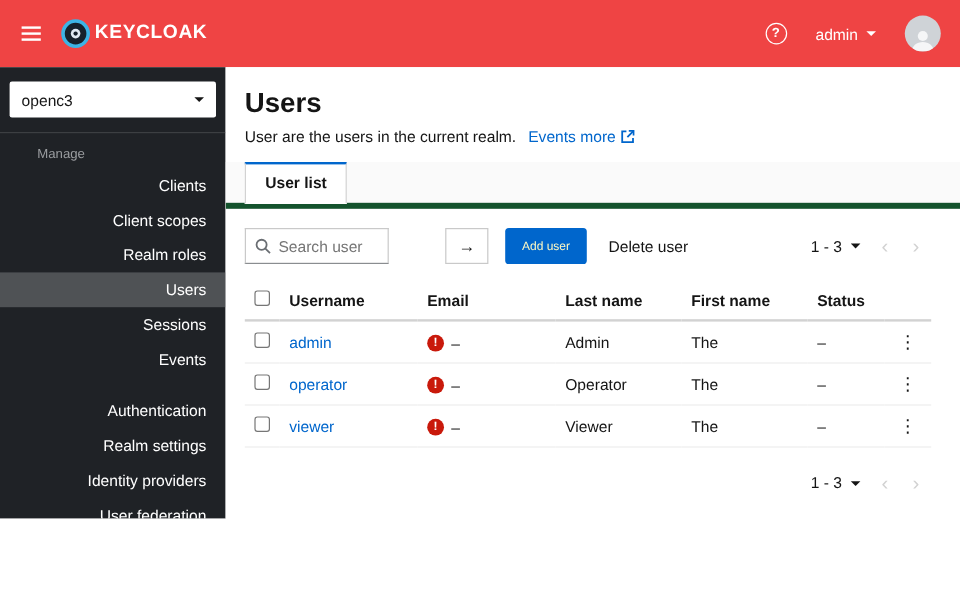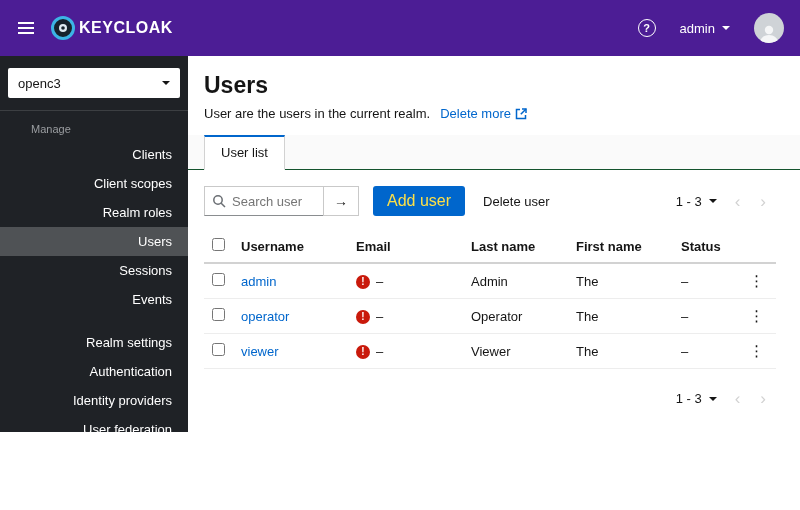--- a/index.html
+++ b/index.html
@@ -1,21 +1,21 @@
 <!DOCTYPE html>
 <html><head>
 <meta charset="utf-8">
 <style>
   * { box-sizing: border-box; }
   html,body { margin:0; padding:0; }
   body { width:800px; height:510px; font-family:"Liberation Sans", sans-serif; background:#fff; overflow:hidden; }
   .app { width:800px; height:510px; display:flex; flex-direction:column; }
 
   
-  .masthead { height:56px; background:#4c1d95; display:flex; align-items:center; padding:0 16px; gap:14px; flex-shrink:0; }
+  .masthead { height:56px; background:#ef4444; display:flex; align-items:center; padding:0 16px; gap:14px; flex-shrink:0; }
   .hamburger { background:none; border:none; padding:4px 2px; cursor:pointer; }
   .hamburger span { display:block; width:16px; height:2px; background:#fff; margin:3px 0; }
   .brand { display:flex; align-items:center; gap:3px; }
   .brand-text { color:#fff; font-weight:700; font-size:16px; letter-spacing:.5px; }
   .mast-right { margin-left:auto; display:flex; align-items:center; gap:18px; }
   .help-circle { width:18px; height:18px; border:1px solid #fff; border-radius:50%; color:#fff; font-size:11px; font-weight:700; display:flex; align-items:center; justify-content:center; cursor:pointer; background:none; }
   .user-menu { display:flex; align-items:center; gap:7px; color:#fff; font-size:13px; cursor:pointer; background:none; border:none; }
   .caret { width:0; height:0; border-left:4px solid transparent; border-right:4px solid transparent; border-top:4px solid currentColor; display:inline-block; }
   .avatar { width:30px; height:30px; border-radius:50%; background:#cfd3d7; display:flex; align-items:flex-end; justify-content:center; overflow:hidden; cursor:pointer; }
 
@@ -28,29 +28,29 @@
   .nav-item { padding:7px 16px; font-size:13px; color:#fff; cursor:pointer;text-align:right; }
   .nav-item.current { background:#4f5255; }
   .nav-section.configure { margin-top:14px; }
 
   
   .main { flex:1; background:#fff; padding:16px 24px 0 16px; overflow:hidden; }
   .page-title { margin:0; font-size:23px; font-weight:700; color:#151515; }
   .page-desc { margin-top:7px; font-size:13px; color:#151515; display:flex; align-items:center; }
   .learn-more { color:#0066cc; text-decoration:none; margin-left:10px; display:inline-flex; align-items:center; gap:4px; cursor:pointer; }
 
-  .tabs { margin:14px -24px 0 -16px; background:#fafafa; border-bottom:1px solid #14532d; display:flex; padding-left:16px; }
+  .tabs { margin:14px -24px 0 -16px; background:#fafafa; border-bottom:5px solid #14532d; display:flex; padding-left:16px;font-weight:bold; }
   .tab.active { background:#fff; border:1px solid #d2d2d2; border-bottom:1px solid #fff; border-top:2px solid #0066cc; margin-bottom:-1px; padding:8px 16px 9px; font-size:13px; color:#151515; cursor:pointer; }
 
   .toolbar { margin-top:16px; display:flex; align-items:center; }
-  .search-wrap { position:relative; display:flex; }
+  .search-wrap { position:relative; display:flex;gap:48px; }
   .search-input { width:120px; height:30px; padding:0 8px 0 27px; border:1px solid #c9c9c9; border-bottom-color:#8a8d90; font-size:13px; outline:none; font-family:inherit; }
   .search-icon { position:absolute; left:8px; top:8px; pointer-events:none; }
   .arrow-btn { height:30px; width:36px; margin-left:-1px; background:#fff; border:1px solid #c9c9c9; font-size:14px; cursor:pointer; color:#151515; }
-  .add-user { margin-left:14px; height:30px; background:#0066cc; color:#fde047; border:none; border-radius:3px; padding:0 14px; font-size:16px; cursor:pointer; font-family:inherit; }
+  .add-user { margin-left:14px; height:30px; background:#0066cc; color:#fef9c3; border:none; border-radius:3px; padding:0 14px; font-size:10px; cursor:pointer; font-family:inherit; }
   .delete-user { margin-left:8px; background:none; border:none; font-size:13px; color:#151515; cursor:pointer; padding:6px 10px; font-family:inherit; }
   .pager { margin-left:auto; display:flex; align-items:center; font-size:13px; color:#151515; }
   .pager-toggle { display:flex; align-items:center; gap:7px; cursor:pointer; padding:4px 8px; background:none; border:none; font-size:13px; font-family:inherit; color:#151515; }
   .chev { font-size:17px; color:#d2d2d2; padding:0 10px; background:none; border:none; line-height:1; cursor:default; }
 
   table { width:100%; border-collapse:collapse; margin-top:14px; }
   th, td { text-align:left; padding:8px; font-size:13px; color:#151515; }
   thead th { border-bottom:2px solid #d2d2d2; font-weight:700; }
   tbody td { border-bottom:1px solid #ededed; }
   .col-check { width:28px; }
@@ -115,33 +115,33 @@
         <div class="nav-section-label">Manage</div>
         <div class="nav-item">Clients</div>
         <div class="nav-item">Client scopes</div>
         <div class="nav-item">Realm roles</div>
         <div class="nav-item current">Users</div>
         <div class="nav-item">Sessions</div>
         <div class="nav-item">Events</div>
       </div>
 
       <div class="nav-section configure">
+        <div class="nav-item">Authentication</div>
         <div class="nav-item">Realm settings</div>
-        <div class="nav-item">Authentication</div>
         <div class="nav-item">Identity providers</div>
         <div class="nav-item">User federation</div>
       </div>
     </nav>
 
     <main class="main">
       <h1 class="page-title">Users</h1>
       <div class="page-desc">
         <span>User are the users in the current realm.</span>
         <a class="learn-more">
-          <span>Delete more</span>
+          <span>Events more</span>
           <svg width="12" height="12" viewBox="0 0 12 12">
             <path d="M5 1.5H1.5v9h9V7" fill="none" stroke="#0066cc" stroke-width="1.5"></path>
             <path d="M7 1h4v4" fill="none" stroke="#0066cc" stroke-width="1.5"></path>
             <path d="M11 1L5.8 6.2" fill="none" stroke="#0066cc" stroke-width="1.5"></path>
           </svg>
         </a>
       </div>
 
       <div class="tabs">
         <div class="tab active">User list</div>

